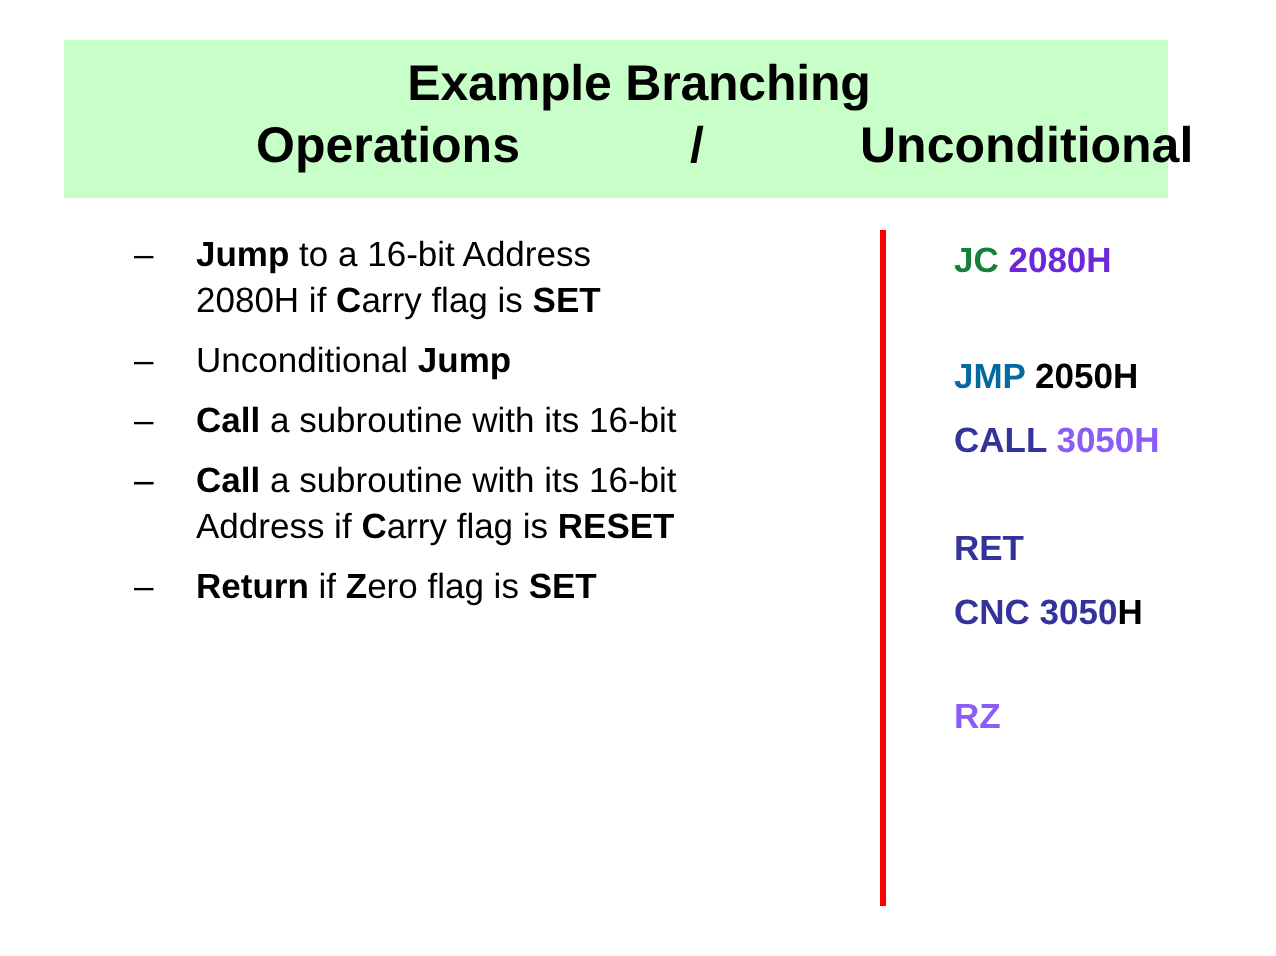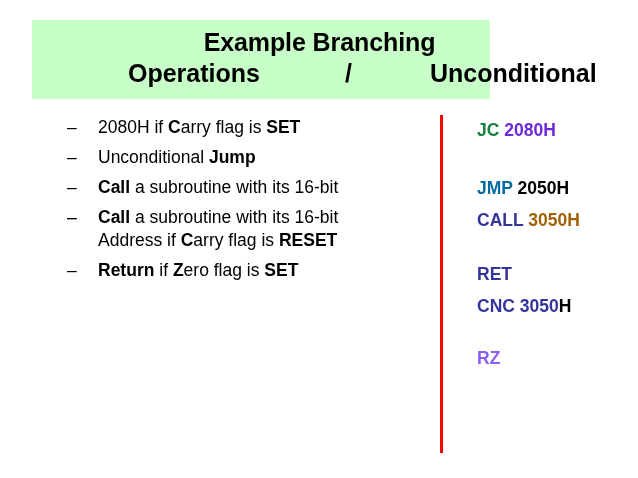--- a/index.html
+++ b/index.html
@@ -14,21 +14,21 @@
     overflow: hidden;
     font-family: "Liberation Sans", sans-serif;
     color: #000000;
   }
 
   
   #title-band {
     position: absolute;
     left: 32px;
     top: 20px;
-    width: 458px;
+    width: 552px;
     height: 79px;
     background: #c8ffc8;
     box-sizing: border-box;
   }
   #title-line-1 {
     position: absolute;
     left: 0;
     top: 7px;
     width: 575px;
     text-align: center;
@@ -121,20 +121,21 @@
     <span class="seg-slash">/</span>
     <span class="seg-instructions">Unconditional</span>
   </div>
 </div>
 
 <div id="divider"></div>
 
 <div id="operations-list">
     <div class="op-item">
       <span class="op-dash">–</span>
+      <span class="op-text"><b>Jump</b><span> to a 16-bit Address</span></span>
       <span class="op-text"><span>2080H if </span><b>C</b><span>arry flag is </span><b>SET</b></span>
     </div>
     <div class="op-item">
       <span class="op-dash">–</span>
       <span class="op-text"><span>Unconditional </span><b>Jump</b></span>
     </div>
     <div class="op-item">
       <span class="op-dash">–</span>
       <span class="op-text"><b>Call</b><span> a subroutine with its 16-bit</span></span>
     </div>
@@ -148,17 +149,17 @@
     </div>
     <div class="op-item">
       <span class="op-dash">–</span>
       <span class="op-text"><b>Return</b><span> if </span><b>Z</b><span>ero flag is </span><b>SET</b></span>
     </div>
   </div>
 
 <div id="instructions-list" style="position: absolute;">
     <div class="instr-item" style="position: absolute; left: 0px; top: 4px;"><span class="instr-mnemonic" style="color: #15803d;">JC</span><span class="instr-operand" style="color: #6d28d9;"> 2080H</span></div>
     <div class="instr-item" style="position: absolute; left: 0px; top: 62px;"><span class="instr-mnemonic" style="color: #0369a1;">JMP</span><span class="instr-operand" style="color: rgb(0, 0, 0);"> 2050H</span></div>
-    <div class="instr-item" style="position: absolute; left: 0px; top: 94px;"><span class="instr-mnemonic" style="color: rgb(51, 51, 153);">CALL</span><span class="instr-operand" style="color: #a16207;"> 3050H</span></div>
+    <div class="instr-item" style="position: absolute; left: 0px; top: 94px;"><span class="instr-mnemonic" style="color: rgb(51, 51, 153);">CALL</span><span class="instr-operand" style="color: #8b5cf6;"> 3050H</span></div>
     <div class="instr-item" style="position: absolute; left: 0px; top: 148px;"><span class="instr-mnemonic" style="color: rgb(51, 51, 153);">RET</span></div>
     <div class="instr-item" style="position: absolute; left: 0px; top: 180px;"><span class="instr-mnemonic" style="color: rgb(51, 51, 153);">CNC 3050</span><span class="instr-operand" style="color: rgb(0, 0, 0);">H</span></div>
     <div class="instr-item" style="position: absolute; left: 0px; top: 232px;"><span class="instr-mnemonic" style="color: #8b5cf6;">RZ</span></div>
   </div>
 
 </body></html>

